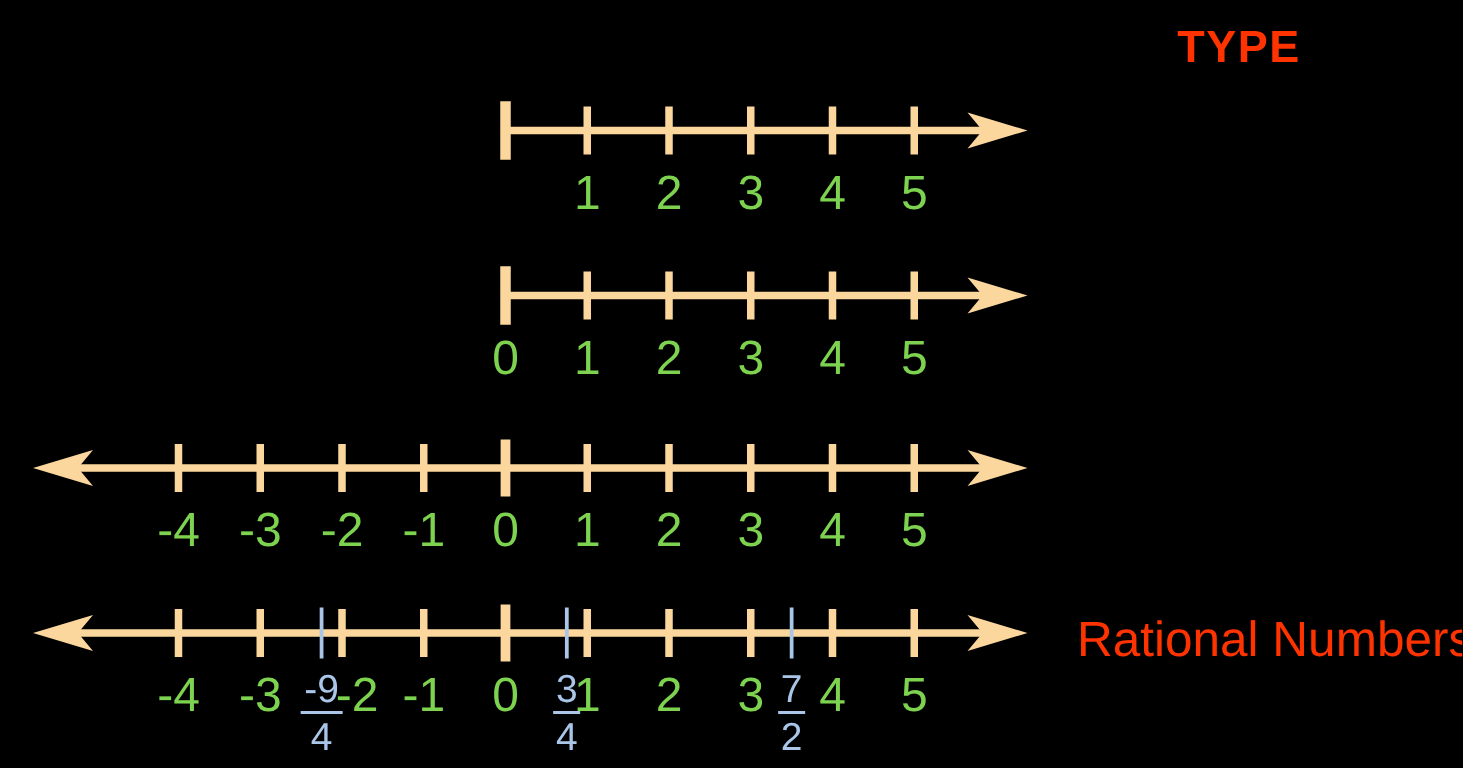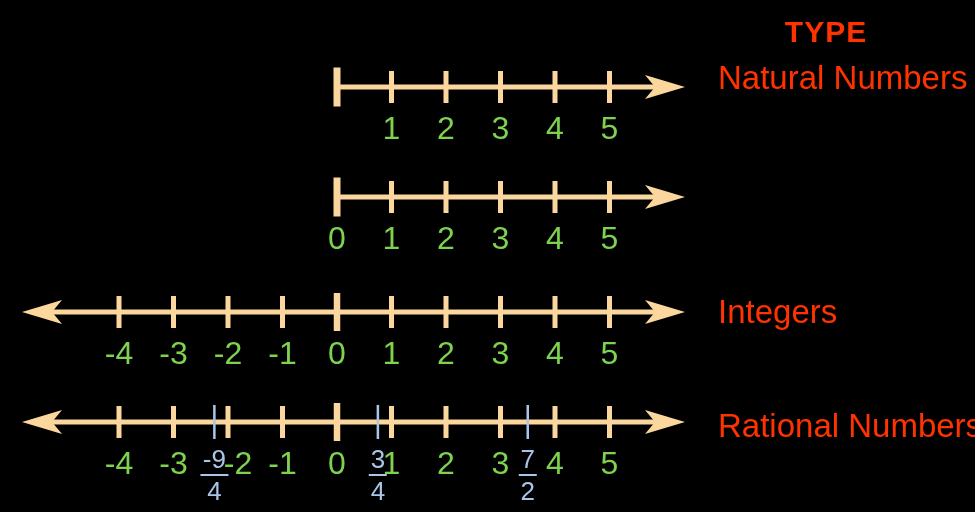--- a/index.html
+++ b/index.html
@@ -115,38 +115,36 @@
         <rect x="526.5" y="405" width="2.5" height="34" fill="#A9C6E8"></rect>
       </g>
     </svg>
   <div id="labels-layer">
     <div class="heading" style="color: rgb(255, 51, 0);">TYPE</div>
   <div class="num-label" style="left: 391.5px; top: 112px; color: rgb(125, 211, 79);">1</div>
       <div class="num-label" style="left: 446px; top: 112px; color: rgb(125, 211, 79);">2</div>
       <div class="num-label" style="left: 500.5px; top: 112px; color: rgb(125, 211, 79);">3</div>
       <div class="num-label" style="left: 555px; top: 112px; color: rgb(125, 211, 79);">4</div>
       <div class="num-label" style="left: 609.5px; top: 112px; color: rgb(125, 211, 79);">5</div>
-      <div class="line-name" style="top: 58px; color: rgb(255, 51, 0);">Natural Numbers</div>
       <div class="num-label" style="left: 337px; top: 222px; color: rgb(125, 211, 79);">0</div>
       <div class="num-label" style="left: 391.5px; top: 222px; color: rgb(125, 211, 79);">1</div>
       <div class="num-label" style="left: 446px; top: 222px; color: rgb(125, 211, 79);">2</div>
       <div class="num-label" style="left: 500.5px; top: 222px; color: rgb(125, 211, 79);">3</div>
       <div class="num-label" style="left: 555px; top: 222px; color: rgb(125, 211, 79);">4</div>
       <div class="num-label" style="left: 609.5px; top: 222px; color: rgb(125, 211, 79);">5</div>
       <div class="num-label" style="left: 119px; top: 337px; color: rgb(125, 211, 79);">-4</div>
       <div class="num-label" style="left: 173.5px; top: 337px; color: rgb(125, 211, 79);">-3</div>
       <div class="num-label" style="left: 228px; top: 337px; color: rgb(125, 211, 79);">-2</div>
       <div class="num-label" style="left: 282.5px; top: 337px; color: rgb(125, 211, 79);">-1</div>
       <div class="num-label" style="left: 337px; top: 337px; color: rgb(125, 211, 79);">0</div>
       <div class="num-label" style="left: 391.5px; top: 337px; color: rgb(125, 211, 79);">1</div>
       <div class="num-label" style="left: 446px; top: 337px; color: rgb(125, 211, 79);">2</div>
       <div class="num-label" style="left: 500.5px; top: 337px; color: rgb(125, 211, 79);">3</div>
       <div class="num-label" style="left: 555px; top: 337px; color: rgb(125, 211, 79);">4</div>
       <div class="num-label" style="left: 609.5px; top: 337px; color: rgb(125, 211, 79);">5</div>
-      <div class="line-name" style="top: 292px; color: rgb(255, 51, 0);">Integers</div>
       <div class="num-label" style="left: 119px; top: 447px; color: rgb(125, 211, 79);">-4</div>
       <div class="num-label" style="left: 173.5px; top: 447px; color: rgb(125, 211, 79);">-3</div>
       <div class="num-label" style="left: 238px; top: 447px; color: rgb(125, 211, 79);">-2</div>
       <div class="num-label" style="left: 282.5px; top: 447px; color: rgb(125, 211, 79);">-1</div>
       <div class="num-label" style="left: 337px; top: 447px; color: rgb(125, 211, 79);">0</div>
       <div class="num-label" style="left: 391.5px; top: 447px; color: rgb(125, 211, 79);">1</div>
       <div class="num-label" style="left: 446px; top: 447px; color: rgb(125, 211, 79);">2</div>
       <div class="num-label" style="left: 500.5px; top: 447px; color: rgb(125, 211, 79);">3</div>
       <div class="num-label" style="left: 555px; top: 447px; color: rgb(125, 211, 79);">4</div>
       <div class="num-label" style="left: 609.5px; top: 447px; color: rgb(125, 211, 79);">5</div>

